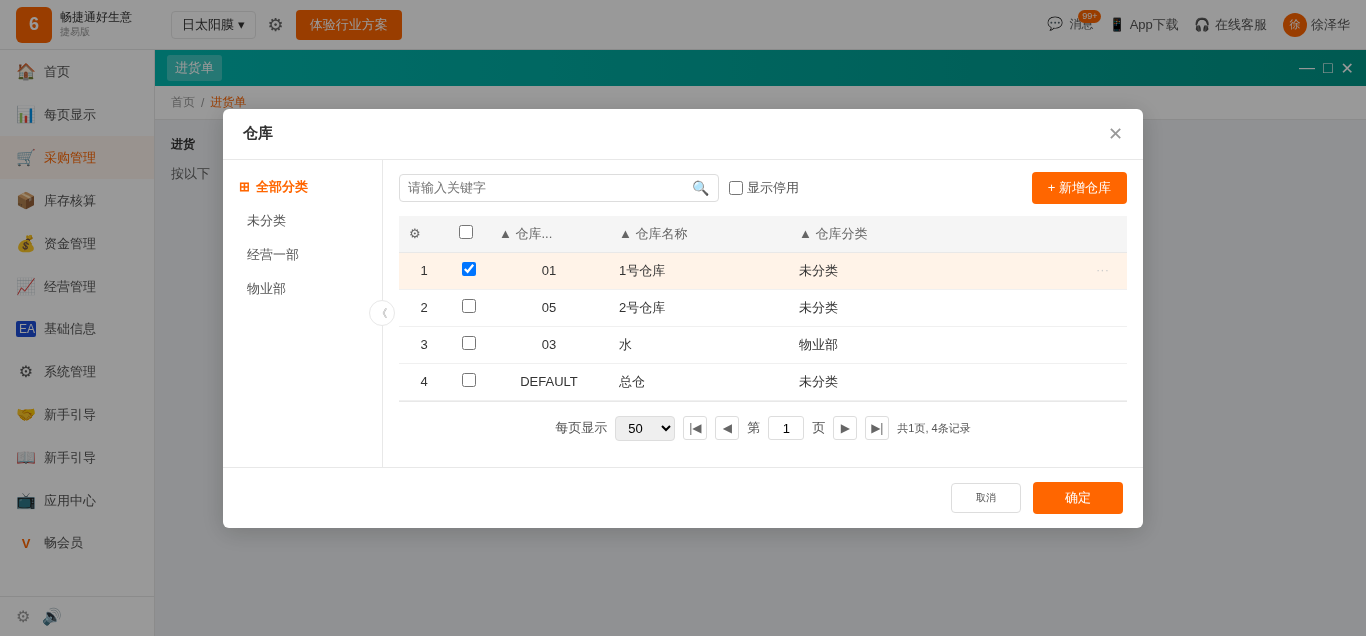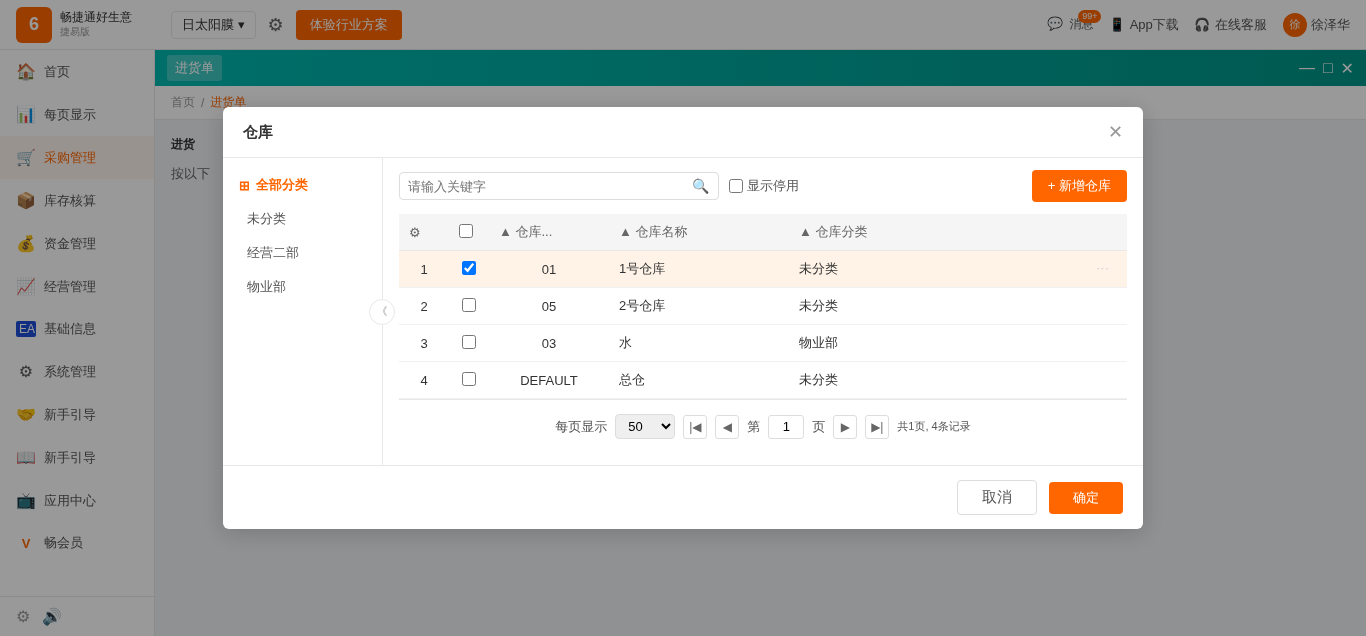--- a/index.html
+++ b/index.html
@@ -193,24 +193,24 @@
     .page-info { color: #555; font-size: 11px; }
 
     
     .modal-footer {
       display: flex; align-items: center; justify-content: flex-end;
       gap: 12px; padding: 14px 20px;
       border-top: 1px solid #e8e8e8;
     }
     .btn-cancel {
       padding: 7px 24px; border: 1px solid #ddd; border-radius: 4px;
-      background: #fff; cursor: pointer; font-size: 15px; color: #555;
+      background: #fff; cursor: pointer; font-size: 10px; color: #555;
     }
     .btn-confirm {
-      padding: 7px 24px; border: none; border-radius: 4px;
+      padding: 7px 32px; border: none; border-radius: 4px;
       background: #f60; color: #fff; cursor: pointer; font-size: 13px;
     }
 
     
     .cb { width: 14px; height: 14px; cursor: pointer; }
 
     
     .teal-bar {
       background: linear-gradient(to right, #00b8b0, #009688);
       height: 36px; display: flex; align-items: center; padding: 0 12px;
@@ -360,21 +360,21 @@
     </div>
 
     <div class="modal-body">
 
       <div class="cat-sidebar" style="position:relative;">
         <div class="cat-header">
           <span>⊞</span>
           <span>全部分类</span>
         </div>
         <div class="cat-item">未分类</div>
-        <div class="cat-item">经营二部</div>
+        <div class="cat-item">经营一部</div>
         <div class="cat-item">物业部</div>
 
         <div style="position:absolute;right:-13px;top:50%;transform:translateY(-50%);
              width:26px;height:26px;background:#fff;border:1px solid #e8e8e8;
              border-radius:50%;display:flex;align-items:center;justify-content:center;
              cursor:pointer;font-size:11px;color:#999;z-index:5;">《</div>
       </div>
 
       <div class="modal-content-area">
 

